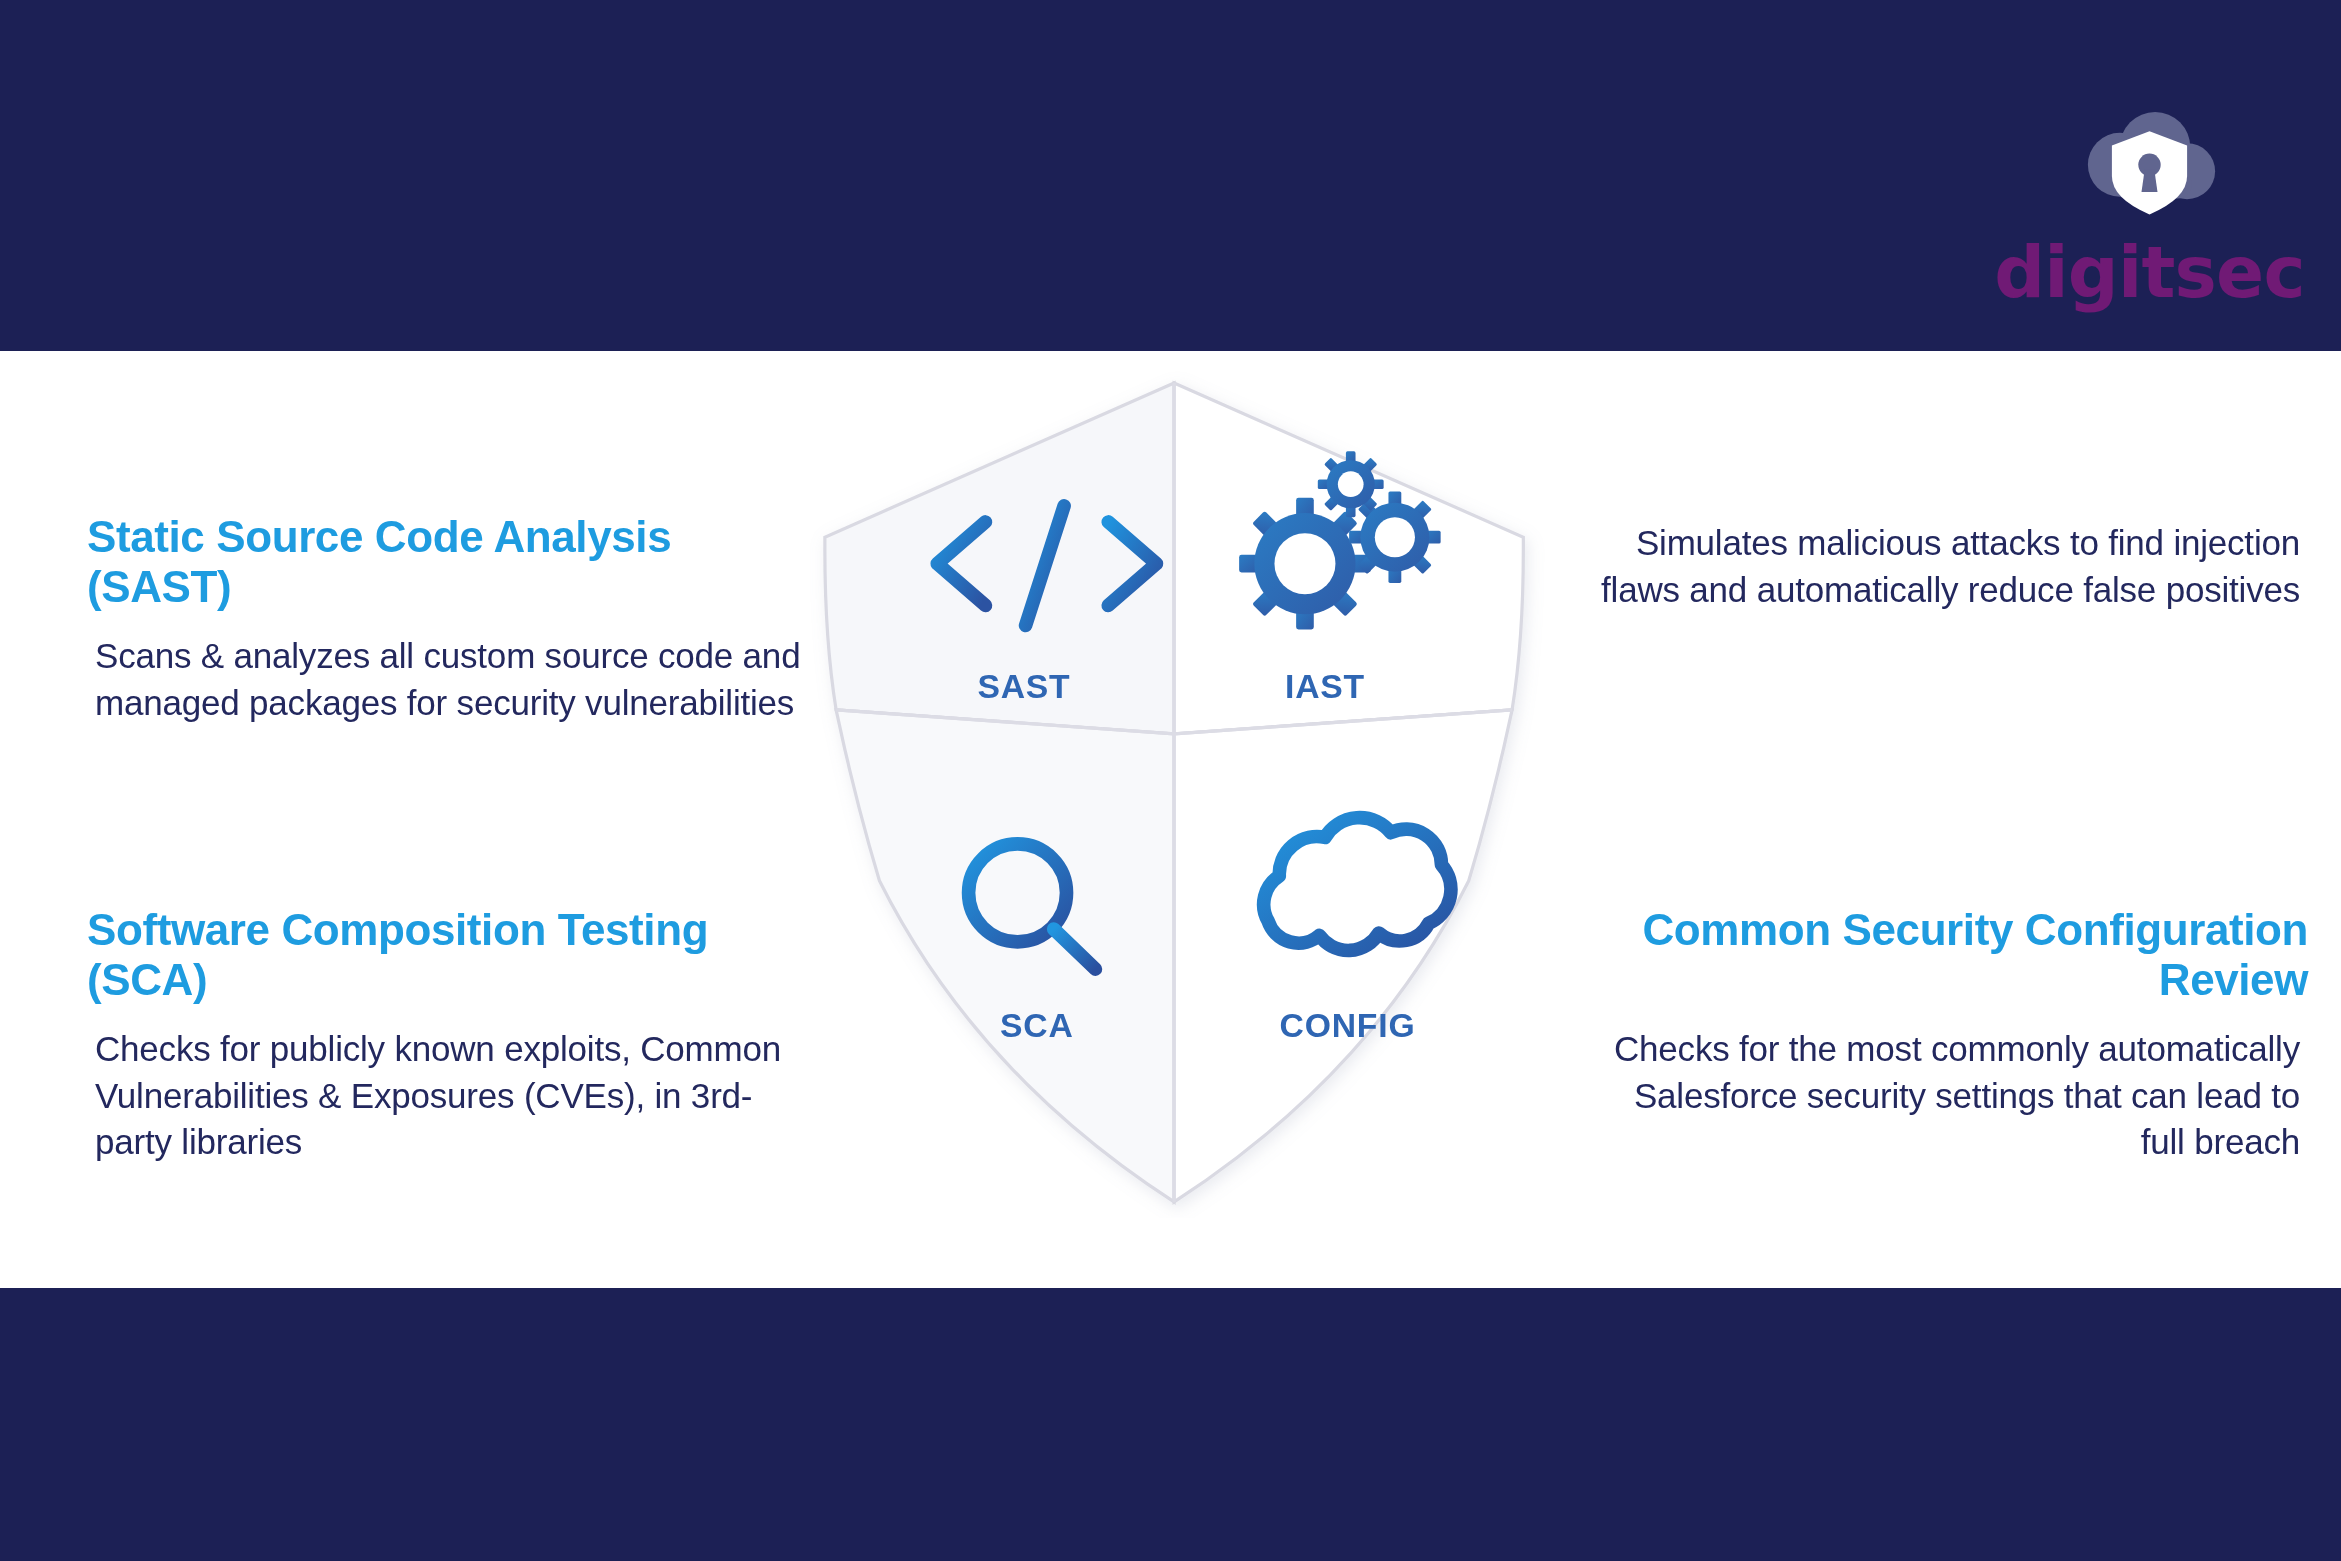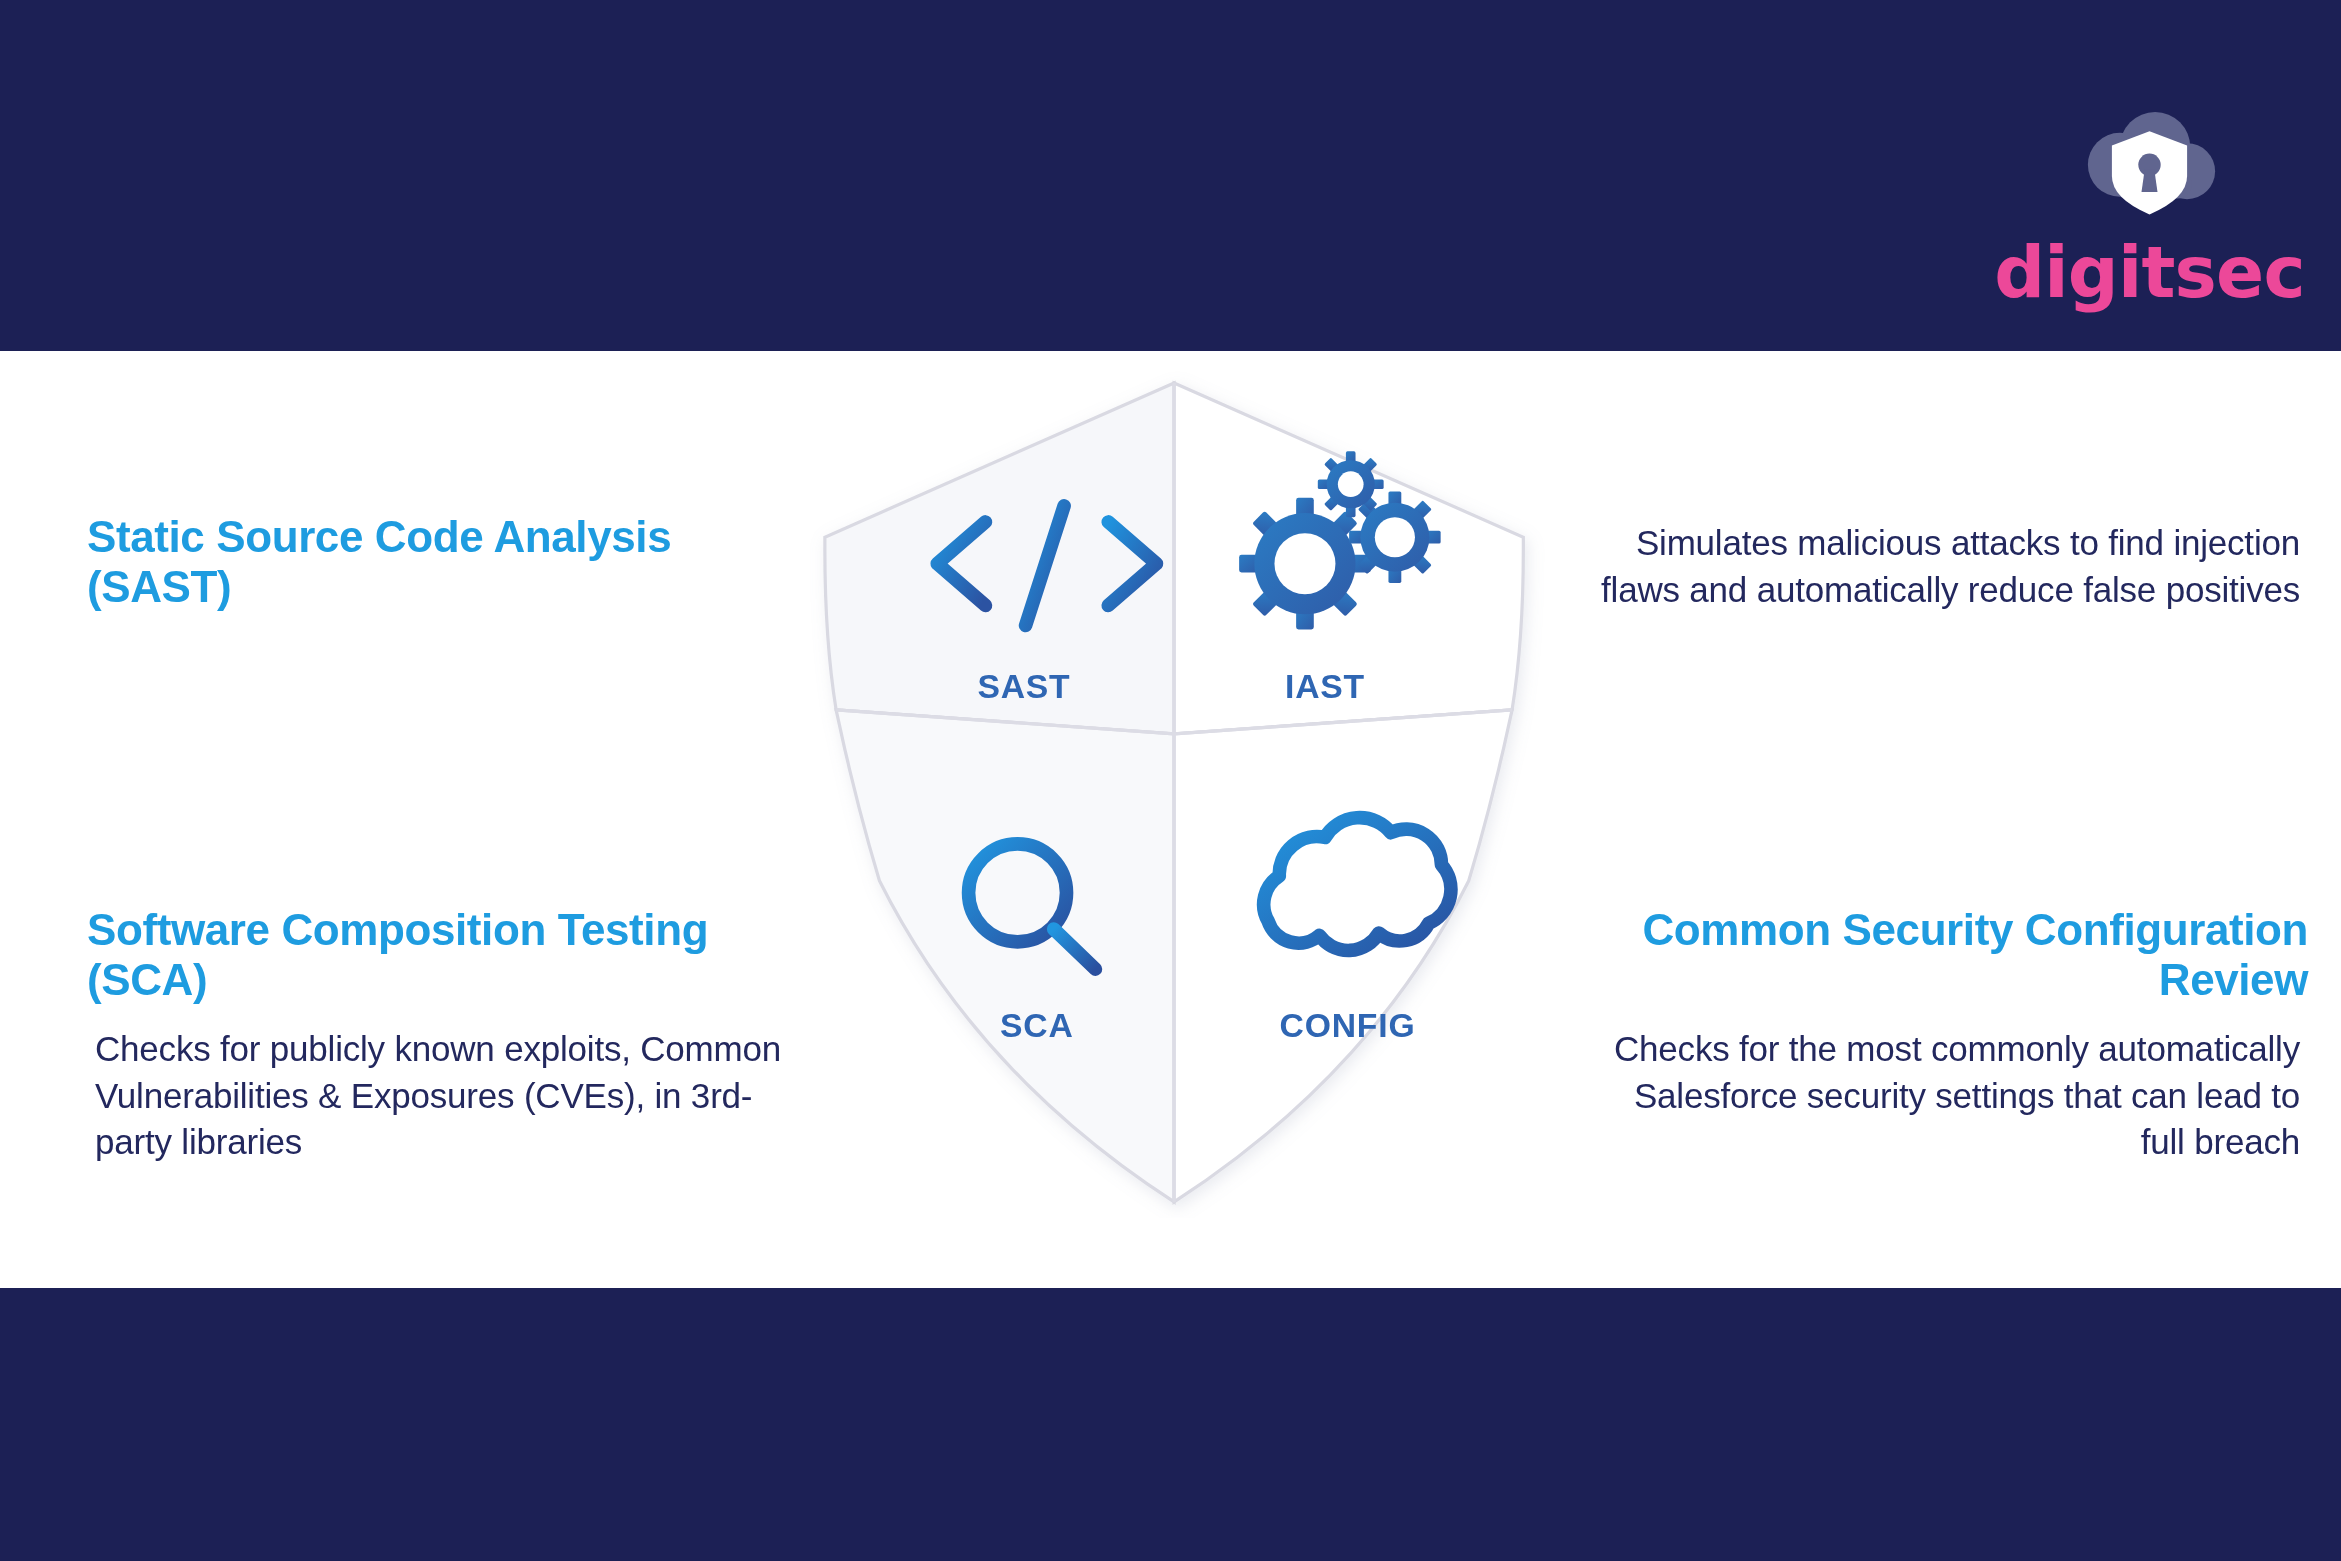--- a/index.html
+++ b/index.html
@@ -44,21 +44,21 @@
     flex-direction: column;
     align-items: center;
     justify-content: flex-start;
   }
   #logo-mark {
     width: 169px;
     height: 120px;
     display: block;
   }
   #brand-wordmark {
-    color: #ec4899;
+    color: #701a75;
     font-size: 71px;
     font-weight: 700;
     letter-spacing: -0.8px;
     line-height: 1;
     margin-top: 4.8px;
     font-family: "DejaVu Sans", "Liberation Sans", sans-serif;
     white-space: nowrap;
   }
 
   
@@ -138,20 +138,21 @@
     <circle cx="105" cy="66" r="14" fill="#60658f"></circle>
     <path d="M99 72 L111 72 L115 100 L95 100 Z" fill="#60658f"></path>
   </svg>
   <div id="brand-wordmark">digitsec</div>
 </div>
 
 <div id="main-area">
 
   <div class="feature-block left" id="block-sast">
     <h2 class="feature-title">Static Source Code Analysis (SAST)</h2>
+    <p class="feature-desc">Scans &amp; analyzes all custom source code and managed packages for security vulnerabilities</p>
   </div>
 
   <div class="feature-block left" id="block-sca">
     <h2 class="feature-title">Software Composition Testing (SCA)</h2>
     <p class="feature-desc">Checks for publicly known exploits, Common Vulnerabilities &amp; Exposures (CVEs), in 3rd-party libraries</p>
   </div>
 
   <div class="feature-block right" id="block-iast">
     <p class="feature-desc">Simulates malicious attacks to find injection flaws and automatically reduce false positives</p>
   </div>

